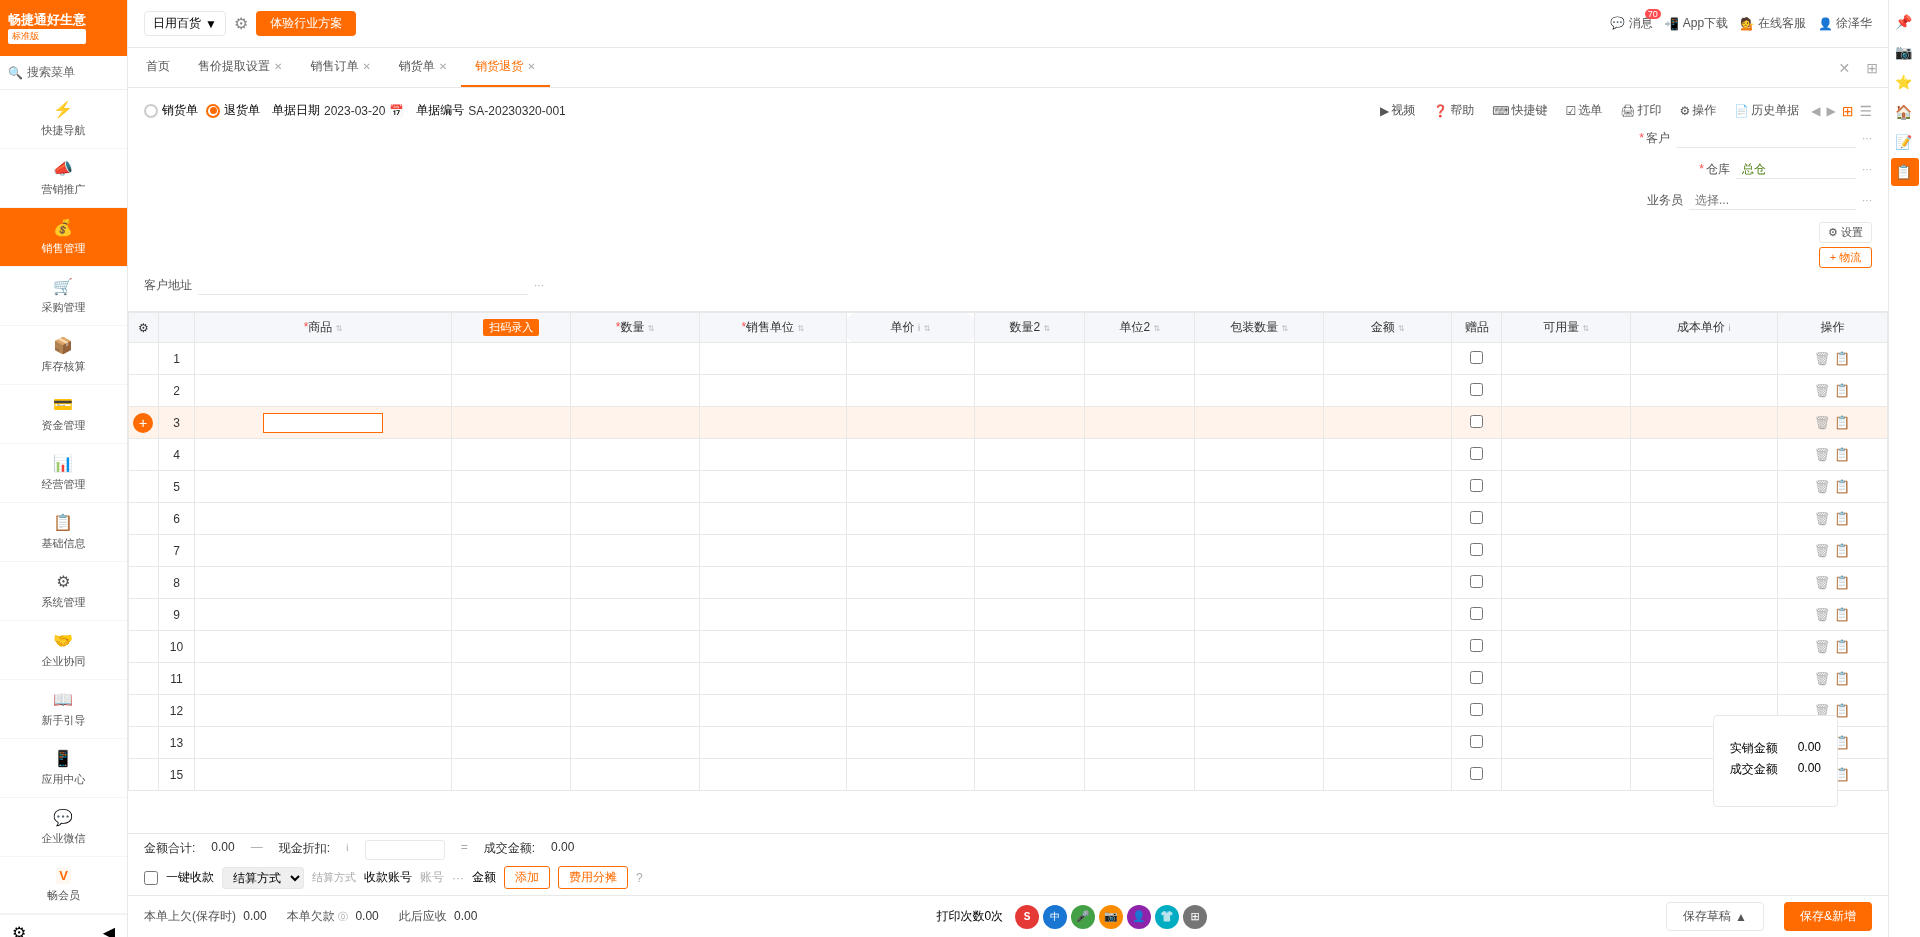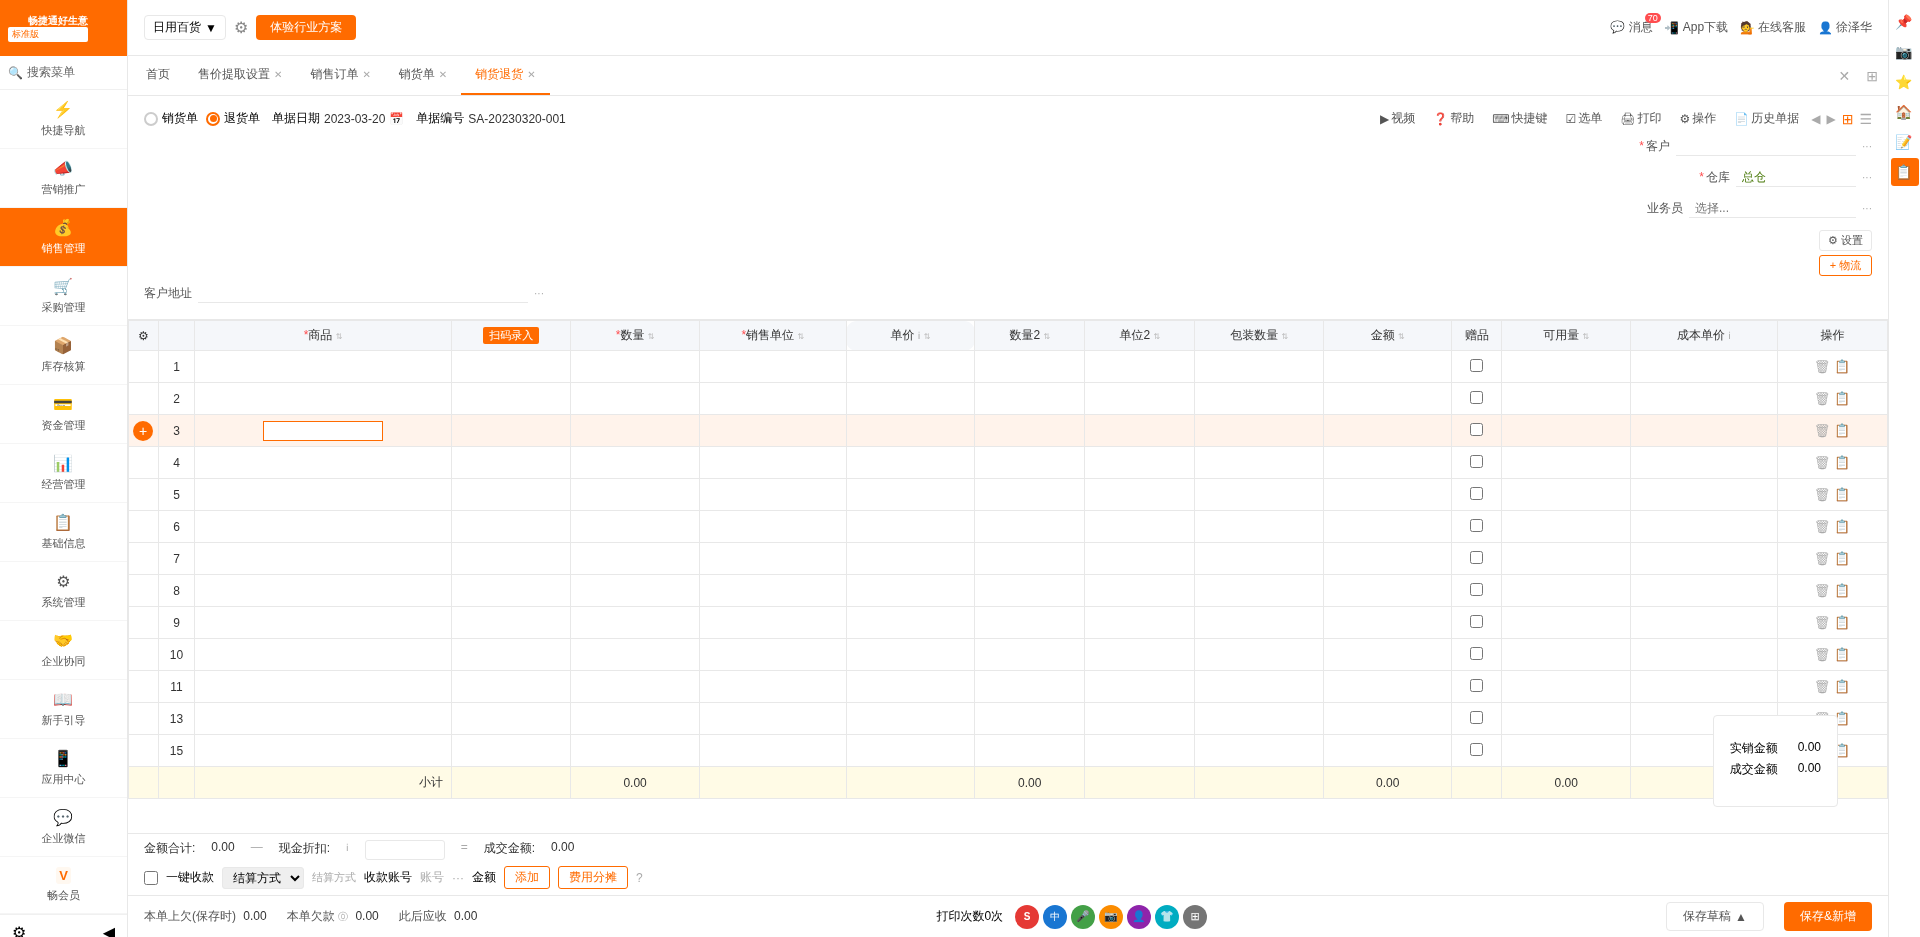--- a/index.html
+++ b/index.html
@@ -1,30 +1,30 @@
 <!DOCTYPE html>
 <html><head>
   <meta charset="utf-8">
   <style>
     * { box-sizing: border-box; margin: 0; padding: 0; }
     body { font-family: "Microsoft YaHei", "PingFang SC", sans-serif; font-size: 12px; background: #f5f5f5; display: flex; height: 937px; overflow: hidden; }
 
     
     .sidebar { width: 128px; background: #fff; display: flex; flex-direction: column; border-right: 1px solid #e8e8e8; flex-shrink: 0; }
     .sidebar-logo { background: #ff6b00; padding: 10px 8px; display: flex; align-items: center; gap: 6px; min-height: 56px; }
-    .sidebar-logo-text { color: #fff; font-size: 10px; font-weight: bold; line-height: 1.3; margin-left: 20px; }
+    .sidebar-logo-text { color: #fff; font-size: 13px; font-weight: bold; line-height: 1.3; }
     .sidebar-logo-badge { background: #fff; color: #ff6b00; font-size: 9px; padding: 1px 4px; border-radius: 2px; }
     .sidebar-search { padding: 8px; border-bottom: 1px solid #f0f0f0; display: flex; align-items: center; gap: 4px; color: #666; cursor: pointer; }
     .sidebar-item { display: flex; flex-direction: column; align-items: center; padding: 10px 4px; cursor: pointer; color: #555; gap: 4px; font-size: 11px; border-bottom: 1px solid #f5f5f5; }
     .sidebar-item.active { background: #ff6b00; color: #fff; }
     .sidebar-item .icon { font-size: 16px; }
     .sidebar-footer { margin-top: auto; display: flex; align-items: center; justify-content: space-between; padding: 8px 12px; border-top: 1px solid #f0f0f0; }
 
     
-    .topbar { background: #fff; height: 56px; display: flex; align-items: center; justify-content: space-between; padding: 0 16px; border-bottom: 1px solid #e8e8e8; flex-shrink: 0; }
+    .topbar { background: #fff; height: 48px; display: flex; align-items: center; justify-content: space-between; padding: 0 16px; border-bottom: 1px solid #e8e8e8; flex-shrink: 0; }
     .topbar-left { display: flex; align-items: center; gap: 8px; }
     .topbar-select { display: flex; align-items: center; gap: 4px; border: 1px solid #e8e8e8; padding: 3px 8px; border-radius: 4px; cursor: pointer; font-size: 12px; }
     .topbar-btn-orange { background: #ff6b00; color: #fff; border: none; padding: 4px 14px; border-radius: 4px; cursor: pointer; font-size: 12px; }
     .topbar-right { display: flex; align-items: center; gap: 12px; color: #555; font-size: 12px; }
     .topbar-badge { position: relative; }
     .topbar-badge-num { position: absolute; top: -6px; right: -8px; background: #ff4d4f; color: #fff; font-size: 9px; border-radius: 8px; padding: 0 3px; min-width: 14px; text-align: center; }
 
     
     .tabs { background: #fff; display: flex; align-items: center; border-bottom: 1px solid #e8e8e8; flex-shrink: 0; padding: 0 4px; }
     .tab { padding: 10px 14px; cursor: pointer; font-size: 12px; color: #555; border-bottom: 2px solid transparent; white-space: nowrap; display: flex; align-items: center; gap: 4px; }
@@ -617,20 +617,42 @@
               <td></td>
               <td>
                 <div class="row-action">
       <span class="action-icon" title="删除">🗑</span>
       <span class="action-icon" title="复制">📋</span>
     </div>
               </td>
             </tr>
             <tr>
               <td></td>
+              <td class="col-num">12</td>
+              <td></td>
+              <td></td>
+              <td></td>
+              <td></td>
+              <td></td>
+              <td></td>
+              <td></td>
+              <td></td>
+              <td></td>
+              <td class="col-check"><input type="checkbox" style=""></td>
+              <td></td>
+              <td></td>
+              <td>
+                <div class="row-action">
+      <span class="action-icon" title="删除">🗑</span>
+      <span class="action-icon" title="复制">📋</span>
+    </div>
+              </td>
+            </tr>
+            <tr>
+              <td></td>
               <td class="col-num">13</td>
               <td></td>
               <td></td>
               <td></td>
               <td></td>
               <td></td>
               <td></td>
               <td></td>
               <td></td>
               <td></td>
@@ -659,37 +681,20 @@
               <td class="col-check"><input type="checkbox" style=""></td>
               <td></td>
               <td></td>
               <td>
                 <div class="row-action">
       <span class="action-icon" title="删除">🗑</span>
       <span class="action-icon" title="复制">📋</span>
     </div>
               </td>
             </tr>
-            <tr class="subtotal-row">
-    <td></td>
-    <td></td>
-    <td style="text-align:right;padding-right:8px;">小计</td>
-    <td></td>
-    <td>0.00</td>
-    <td></td>
-    <td></td>
-    <td>0.00</td>
-    <td></td>
-    <td></td>
-    <td>0.00</td>
-    <td></td>
-    <td>0.00</td>
-    <td></td>
-    <td></td>
-  </tr>
           </tbody>
       </table>
     </div>
 
     <div class="bottom-area">
       <div class="bottom-row1">
         <span>金额合计:</span>
         <span>0.00</span>
         <span style="color:#aaa;">—</span>
         <span>现金折扣:</span>

